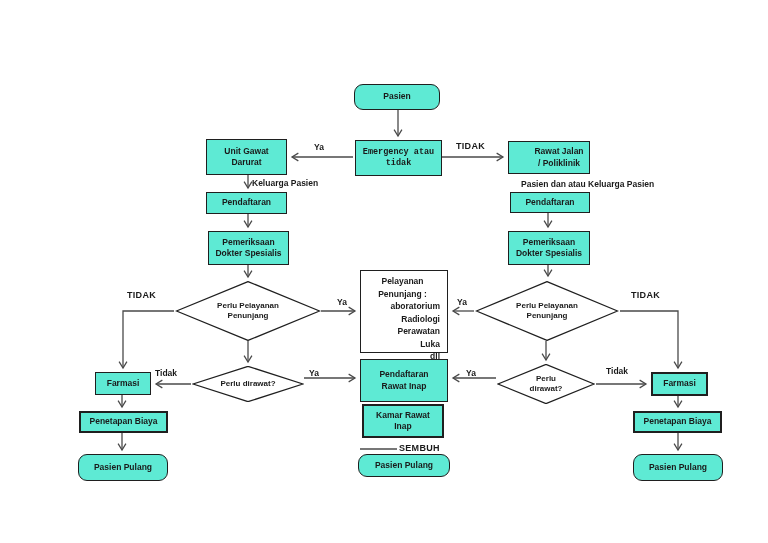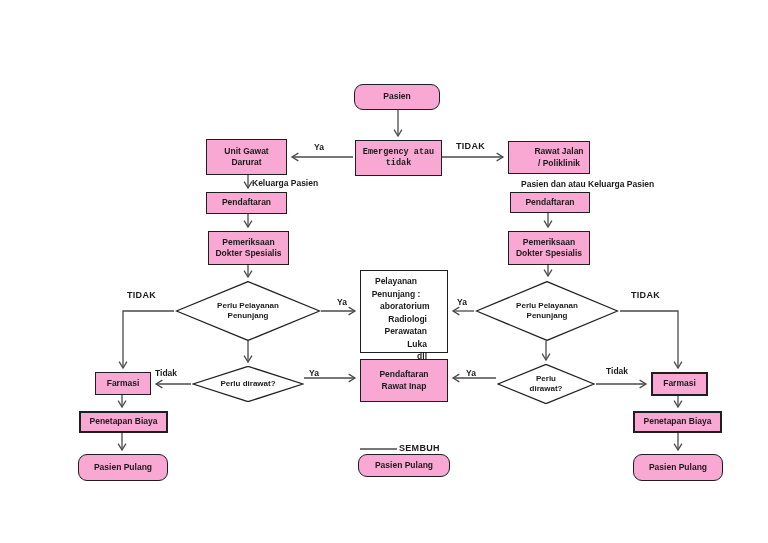--- a/index.html
+++ b/index.html
@@ -1,34 +1,34 @@
 <!DOCTYPE html>
 <html><head>
 <meta charset="utf-8">
 <style>
   html,body{margin:0;padding:0;background:#fff;}
   #canvas{position:relative;width:768px;height:543px;background:#ffffff;overflow:hidden;
           font-family:"Liberation Sans",sans-serif;color:#1a1a1a;}
-  .node{position:absolute;box-sizing:border-box;background:#f9a8d4;border:1.5px solid #1f1f1f;
+  .node{position:absolute;box-sizing:border-box;background:#5eead4;border:1.5px solid #1f1f1f;
         display:flex;align-items:center;justify-content:center;text-align:center;
         font-size:8.5px;font-weight:bold;line-height:1.35;padding:1px 4px;}
   .rounded{border-radius:9px;}
   .thick{border-width:2px;}
   .diamond{position:absolute;}
   .diamond svg{position:absolute;left:0;top:0;width:100%;height:100%;}
   .diamond .dtext{position:absolute;left:0;top:0;width:100%;height:100%;
         display:flex;align-items:center;justify-content:center;text-align:center;
         font-size:8px;font-weight:bold;line-height:1.3;}
   .dtext span{display:inline-block;}
   .elabel{position:absolute;font-weight:bold;font-size:8.5px;white-space:nowrap;}
   .elabel.caps{font-size:9px;letter-spacing:.3px;}
   #wires{position:absolute;left:0;top:0;width:768px;height:543px;pointer-events:none;}
   #wires path, #wires line{stroke:#4a4a4a;stroke-width:1.3;fill:none;}
   .penunjang-lines{position:absolute;box-sizing:border-box;background:#fff;border:1.5px solid #1f1f1f;
-        font-size:8.5px;font-weight:bold;line-height:12.5px;padding:4px 20px 0 4px;}
+        font-size:8.5px;font-weight:bold;line-height:12.5px;padding:4px 7px 0 4px;}
   .penunjang-lines .ctr{text-align:center;}
   .penunjang-lines .lft{text-align:right;margin-left:15px;}
 </style>
 </head>
 <body>
 
 <div id="canvas">
 
   <svg id="wires" viewBox="0 0 768 543">
     <defs>
@@ -136,20 +136,23 @@
     <div class="lft">aboratorium</div>
     <div class="lft">Radiologi</div>
     <div class="lft">Perawatan Luka</div>
     <div class="lft">dll</div>
   </div>
 
   <div class="node" style="left:360px;top:359px;width:88px;height:43px;padding:1px 12px;">
       <span>Pendaftaran Rawat Inap</span>
     </div>
 
+  <div class="node thick" style="left:362px;top:404px;width:82px;height:34px;padding:1px 8px;">
+      <span>Kamar Rawat Inap</span>
+    </div>
 
   <div class="node rounded" style="left:358px;top:454px;width:92px;height:23px;">
       <span>Pasien Pulang</span>
     </div>
 
   <div class="node" style="left:95px;top:372px;width:56px;height:23px;">
       <span>Farmasi</span>
     </div>
 
   <div class="node thick" style="left:651px;top:372px;width:57px;height:24px;">

